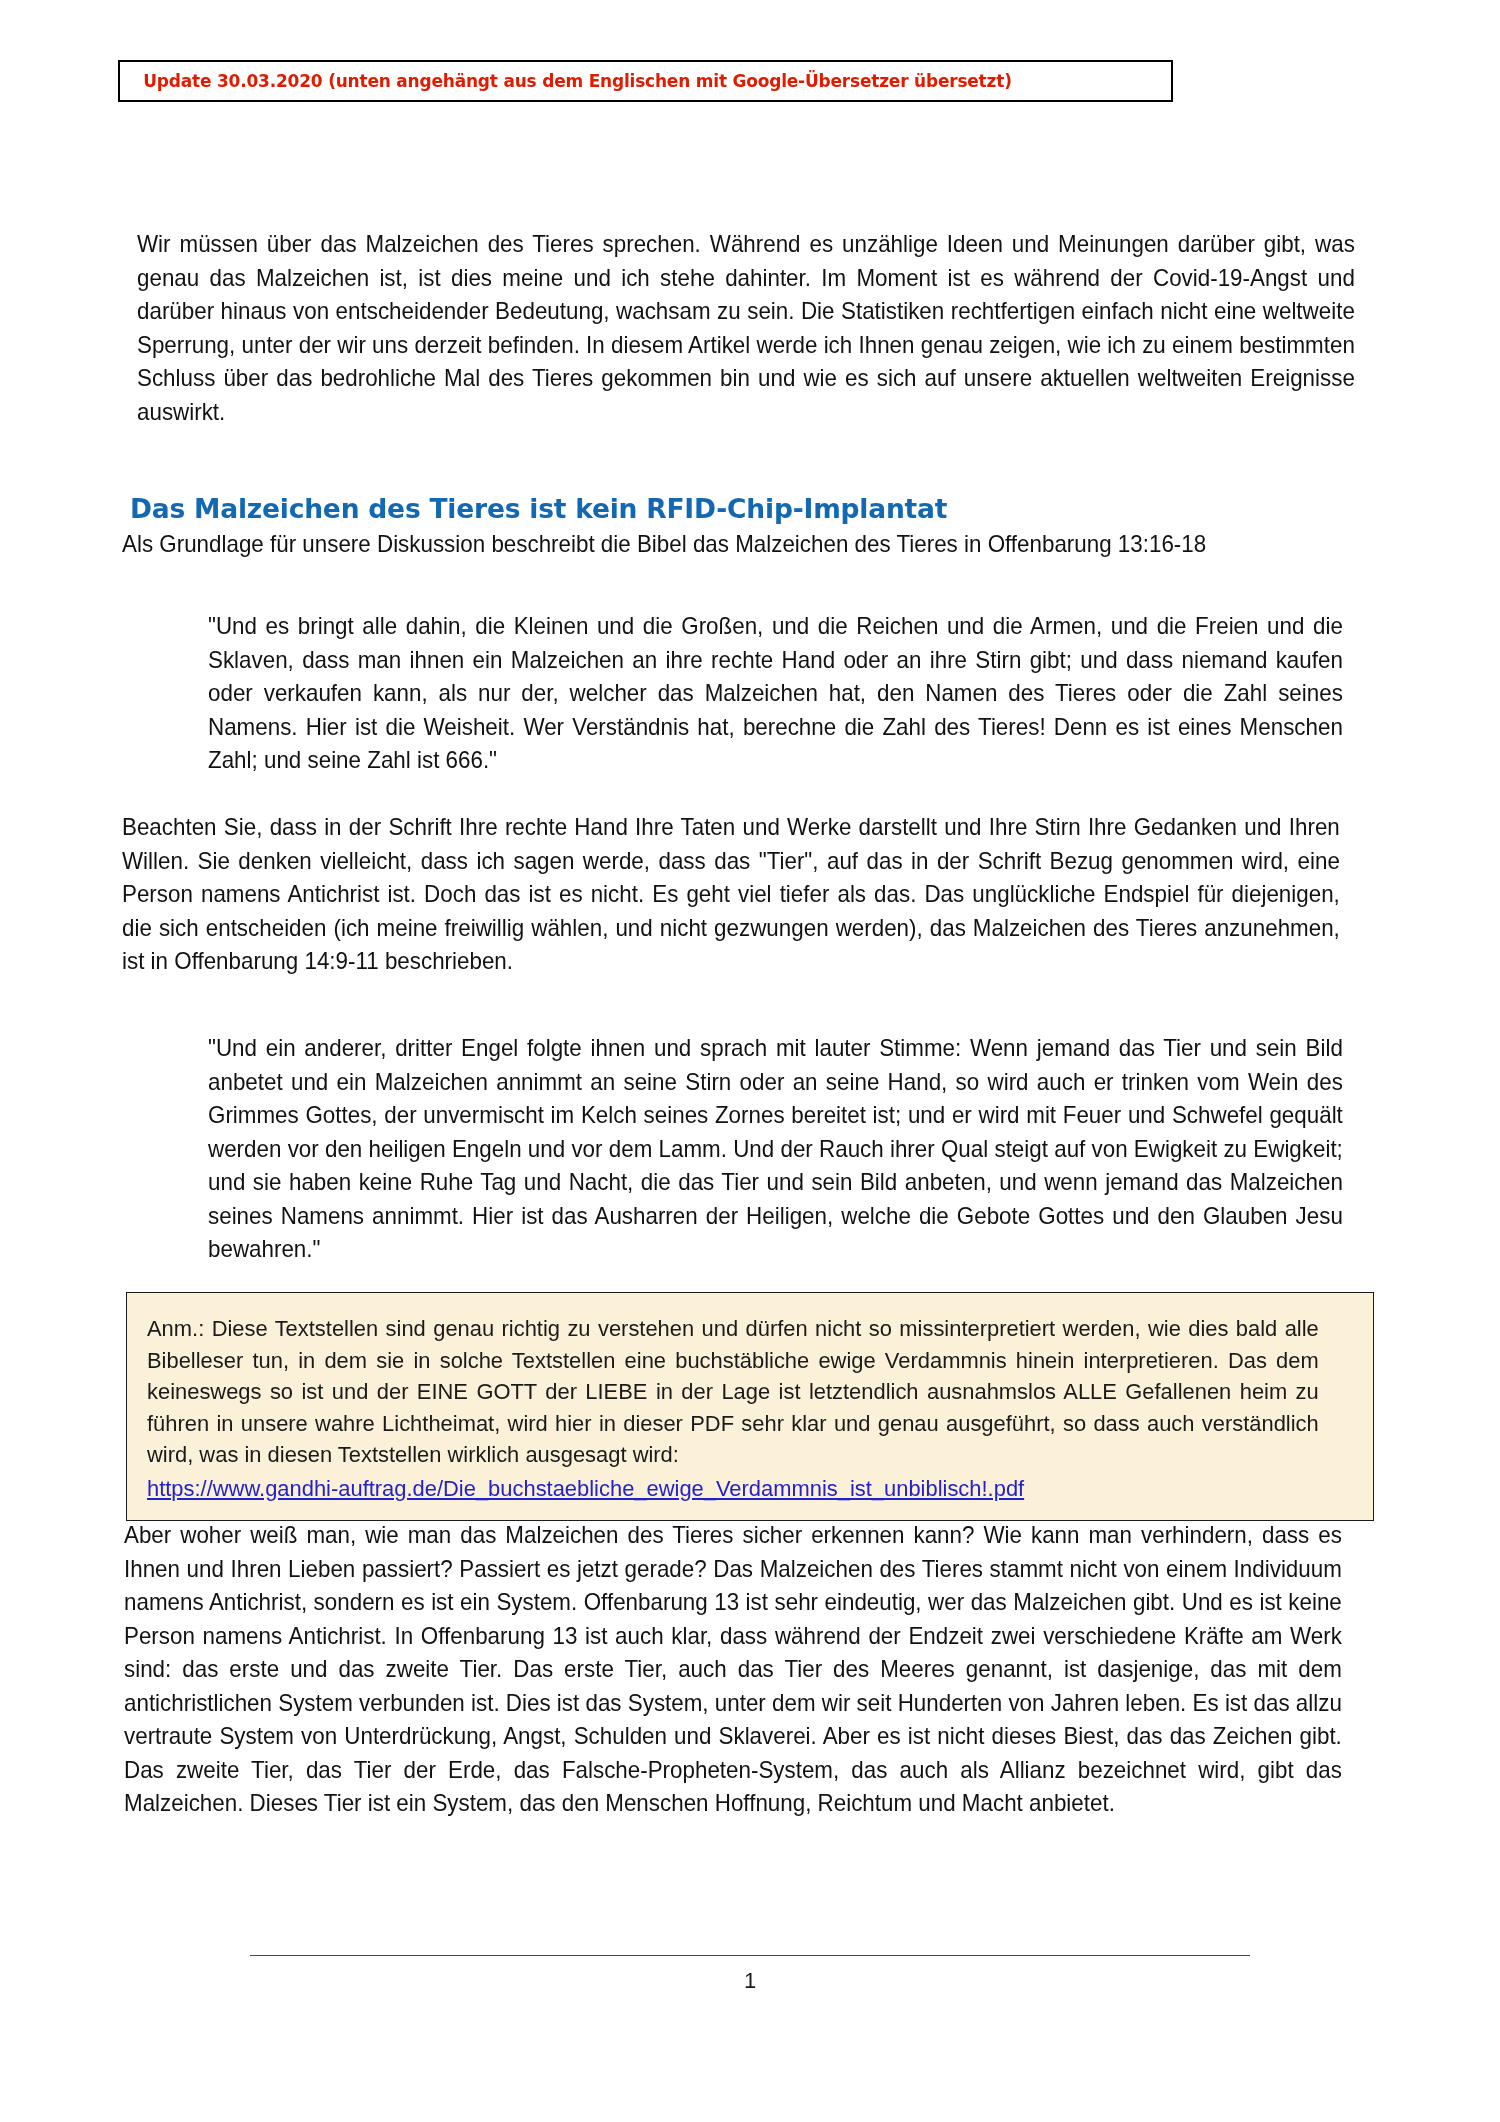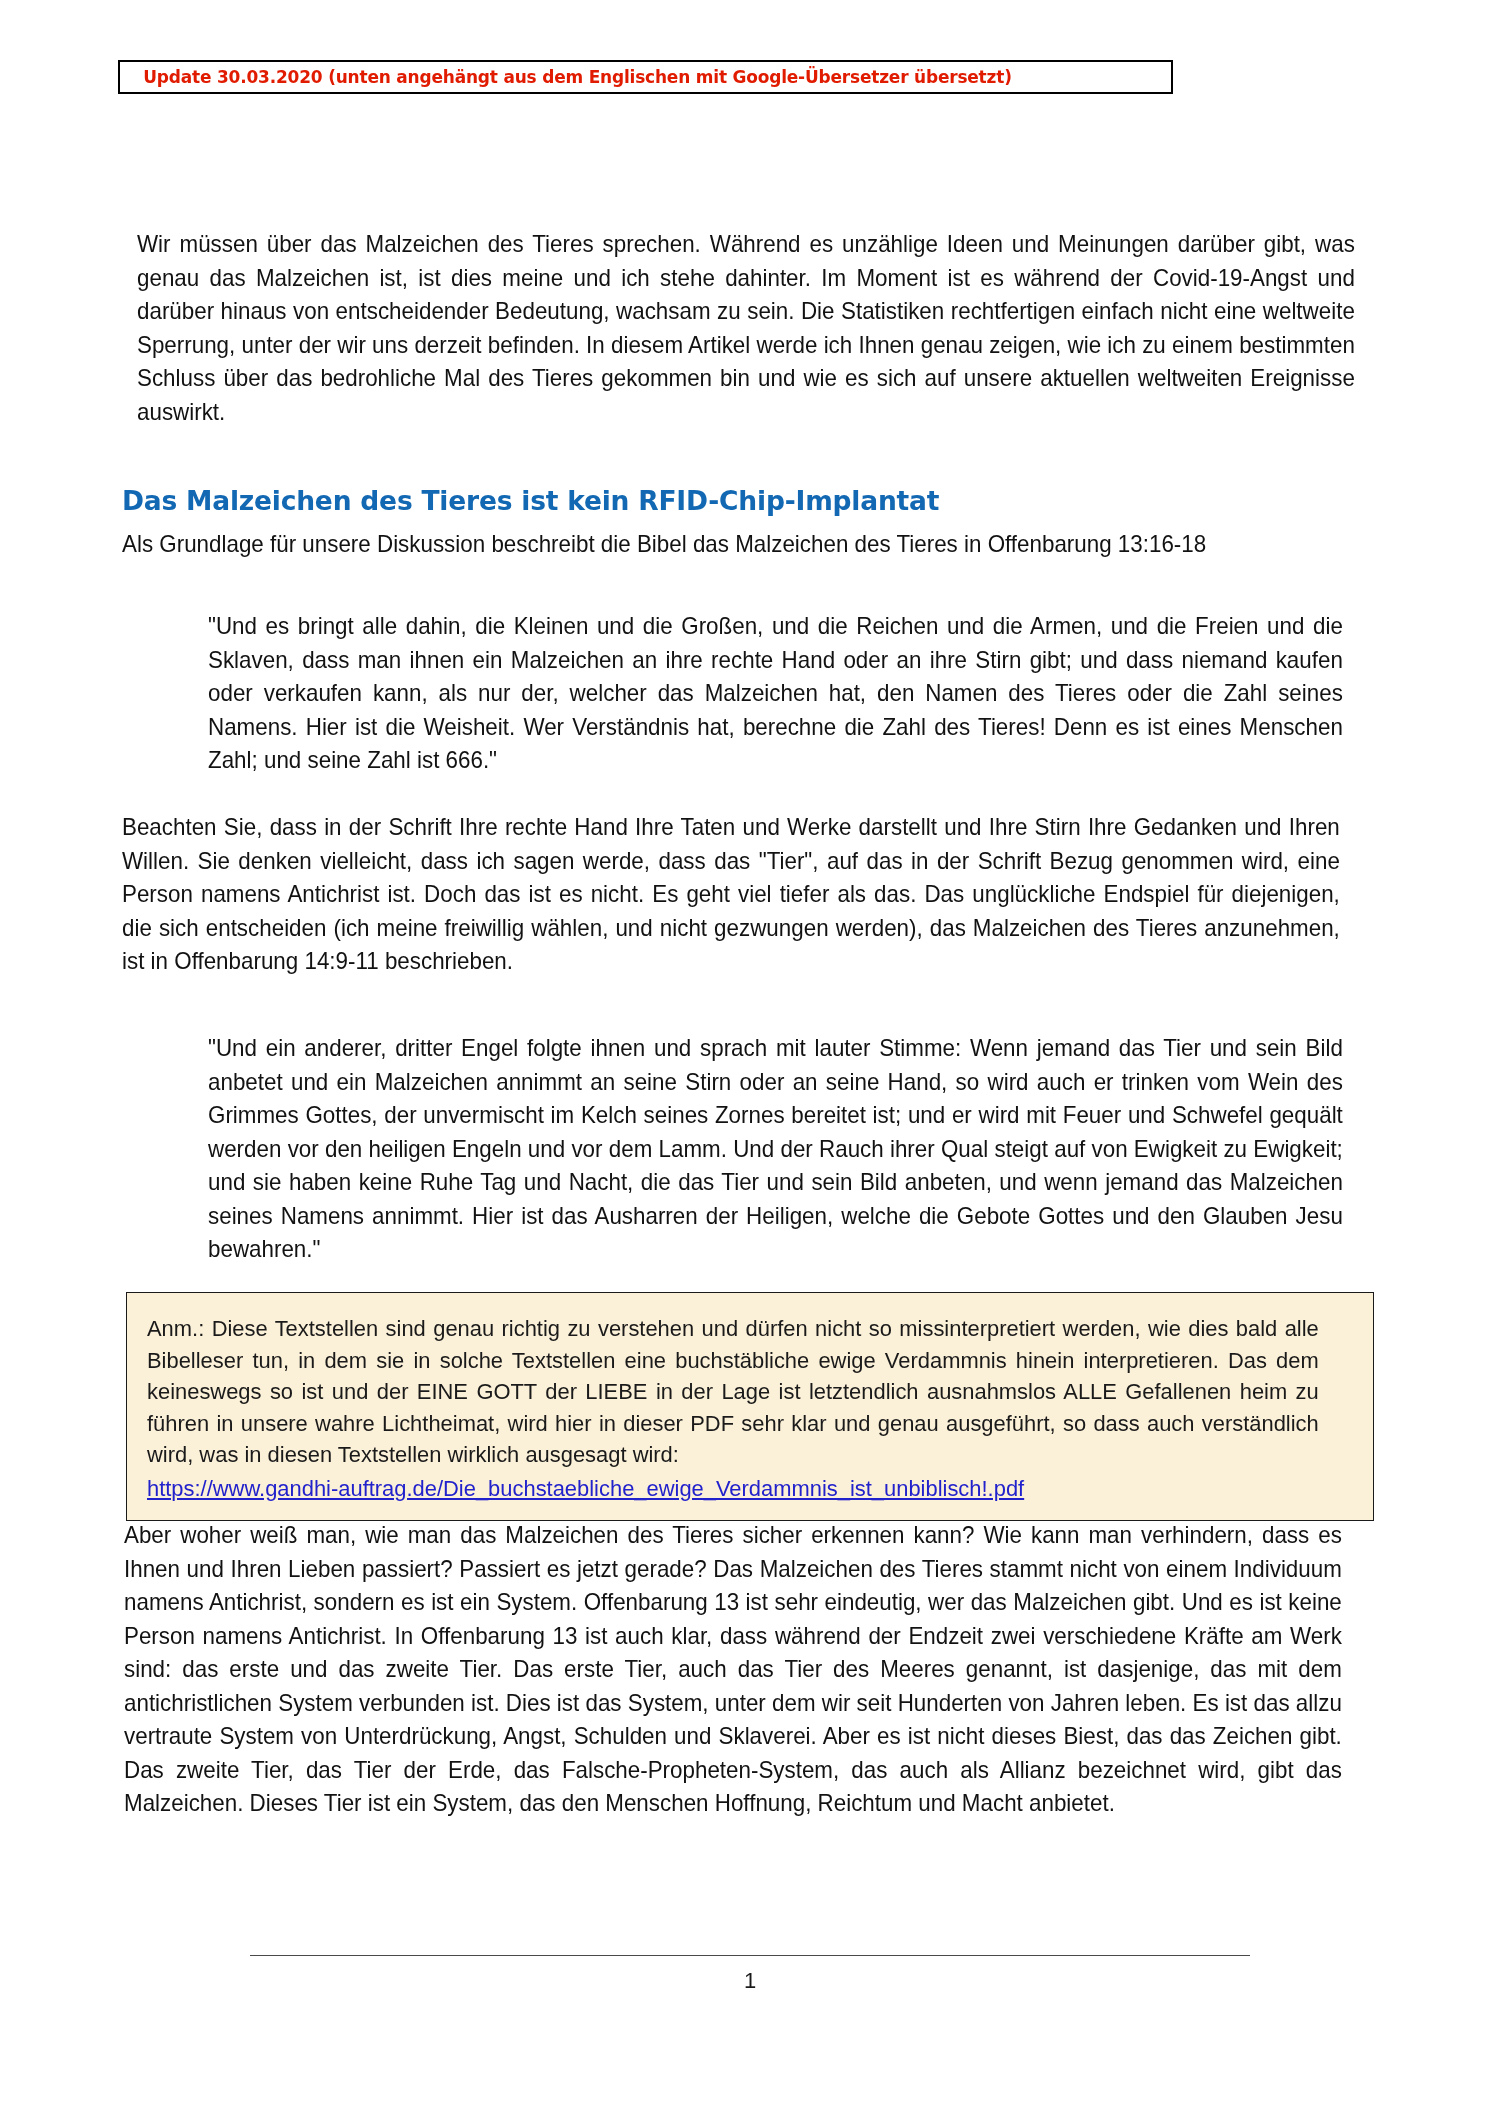--- a/index.html
+++ b/index.html
@@ -24,21 +24,21 @@
     background: #ffffff;
     box-sizing: border-box;
   }
 
   
   .update-box {
     position: absolute;
     left: 118px;
     top: 60px;
     width: 1055px;
-    height: 34px;
+    height: 42px;
     border: 2px solid #000000;
     box-sizing: border-box;
     display: flex;
     align-items: center;
     background: #ffffff;
   }
   .update-text {
     font-family: "DejaVu Sans", sans-serif;
     font-weight: bold;
     font-size: 17.5px;
@@ -103,21 +103,21 @@
     color: #121212;
     transform: scaleX(0.965);
     transform-origin: left top;
   }
 
   h2.section {
     font-family: "DejaVu Sans", sans-serif;
     font-weight: bold;
     font-size: 26.5px;
     color: #1268b3;
-    margin: 0;
+    margin: 8px;
     letter-spacing: -0.2px;
     white-space: nowrap;
   }
 
   
   .blk { position: absolute; }
 
   #para-intro   { left: 137px; top: 228px;  width: 1262px; }
   #sec-heading  { left: 122px; top: 485px;  width: 1262px; }
   #para-basis   { left: 122px; top: 528px;  width: 1262px; }

